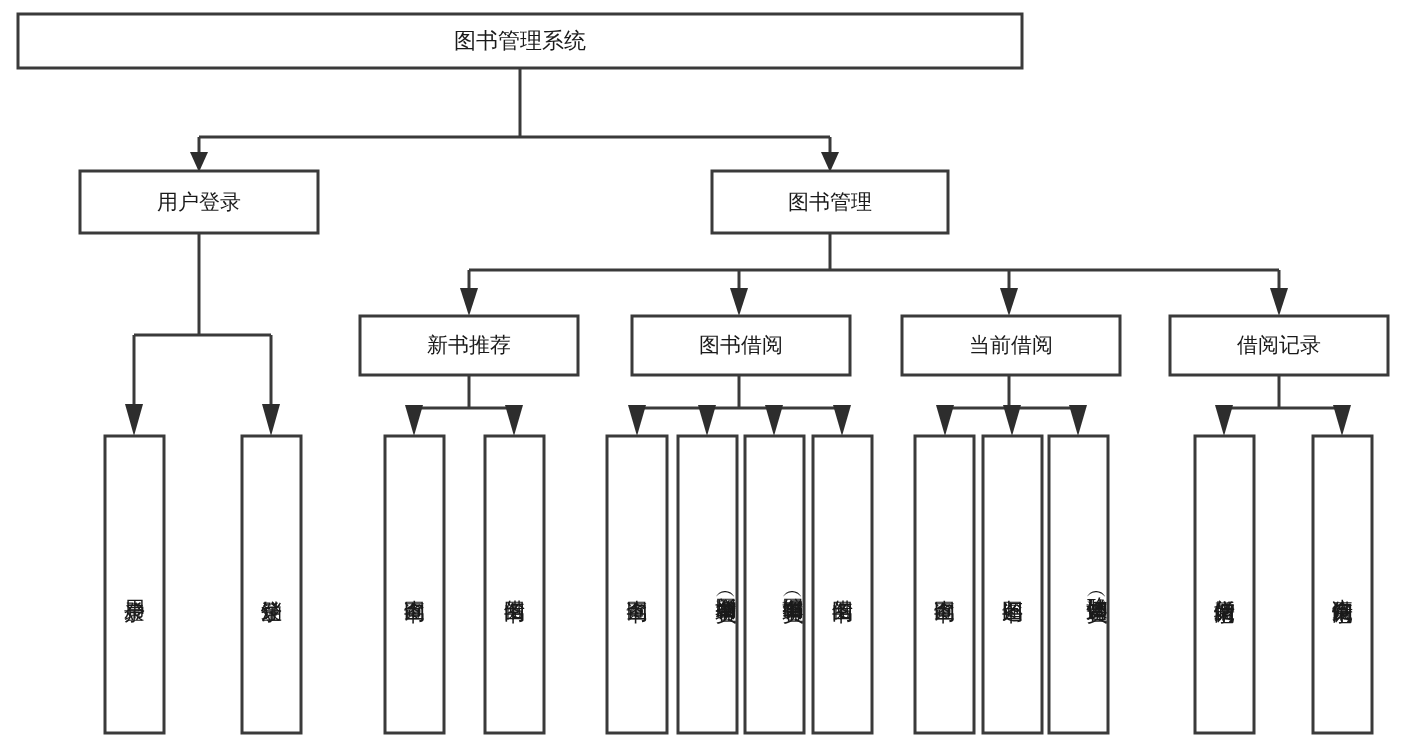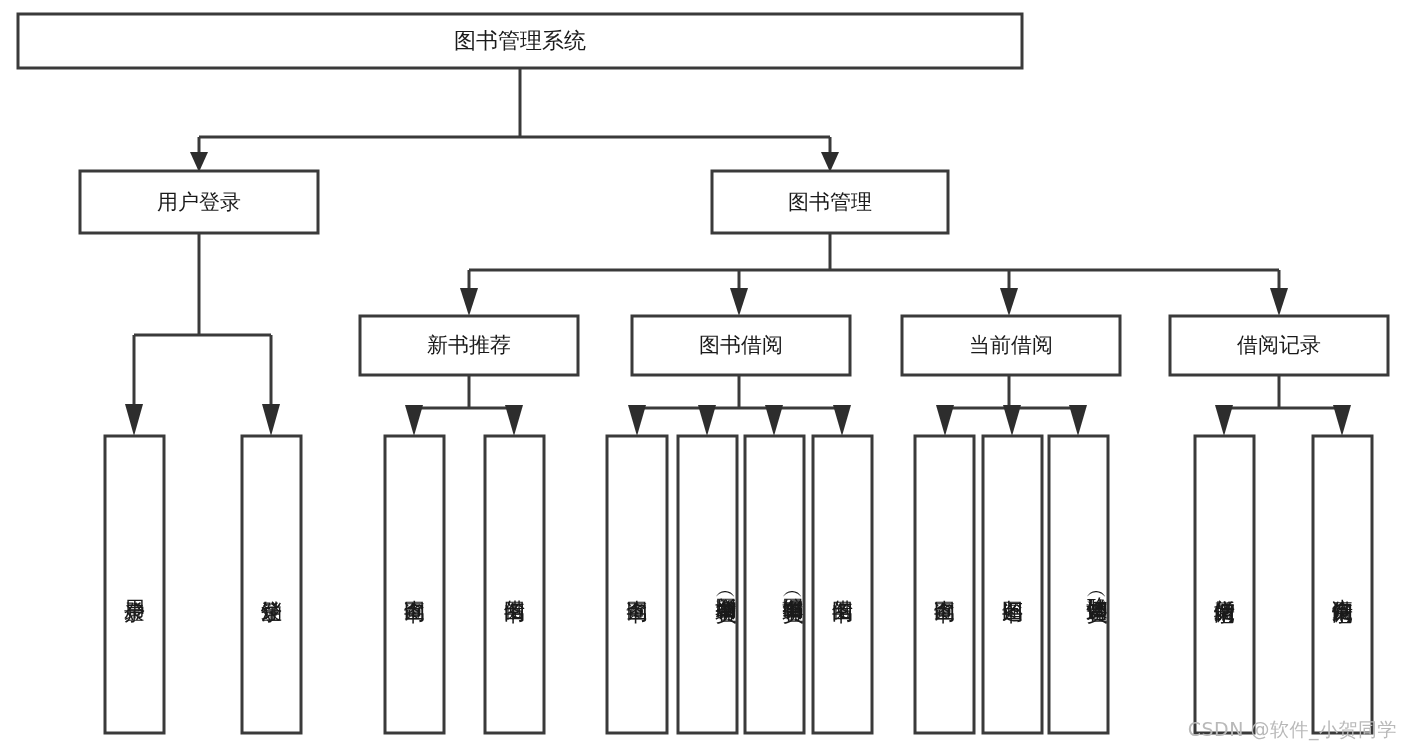--- a/index.html
+++ b/index.html
@@ -201,15 +201,14 @@
   <div class="vlabel" style="left:745px; top:440px; width:59px; height:289px; align-items:flex-start;">编辑图书（管理员）</div>
   <div class="vlabel" style="left:813px; top:436px; width:59px; height:297px;">借阅图书</div>
 
   <div class="vlabel" style="left:915px; top:436px; width:59px; height:297px;">查询图书</div>
   <div class="vlabel" style="left:983px; top:436px; width:59px; height:297px;">归还图书</div>
   <div class="vlabel" style="left:1049px; top:440px; width:59px; height:289px; align-items:flex-start;">确认归还（管理员）</div>
 
   <div class="vlabel" style="left:1195px; top:436px; width:59px; height:297px;">新增借阅记录</div>
   <div class="vlabel" style="left:1313px; top:436px; width:59px; height:297px;">查询借阅记录</div>
 
-  <div class="watermark">CSDN @软件_小贺同学</div>
 
 </div>
 
 </body></html>

